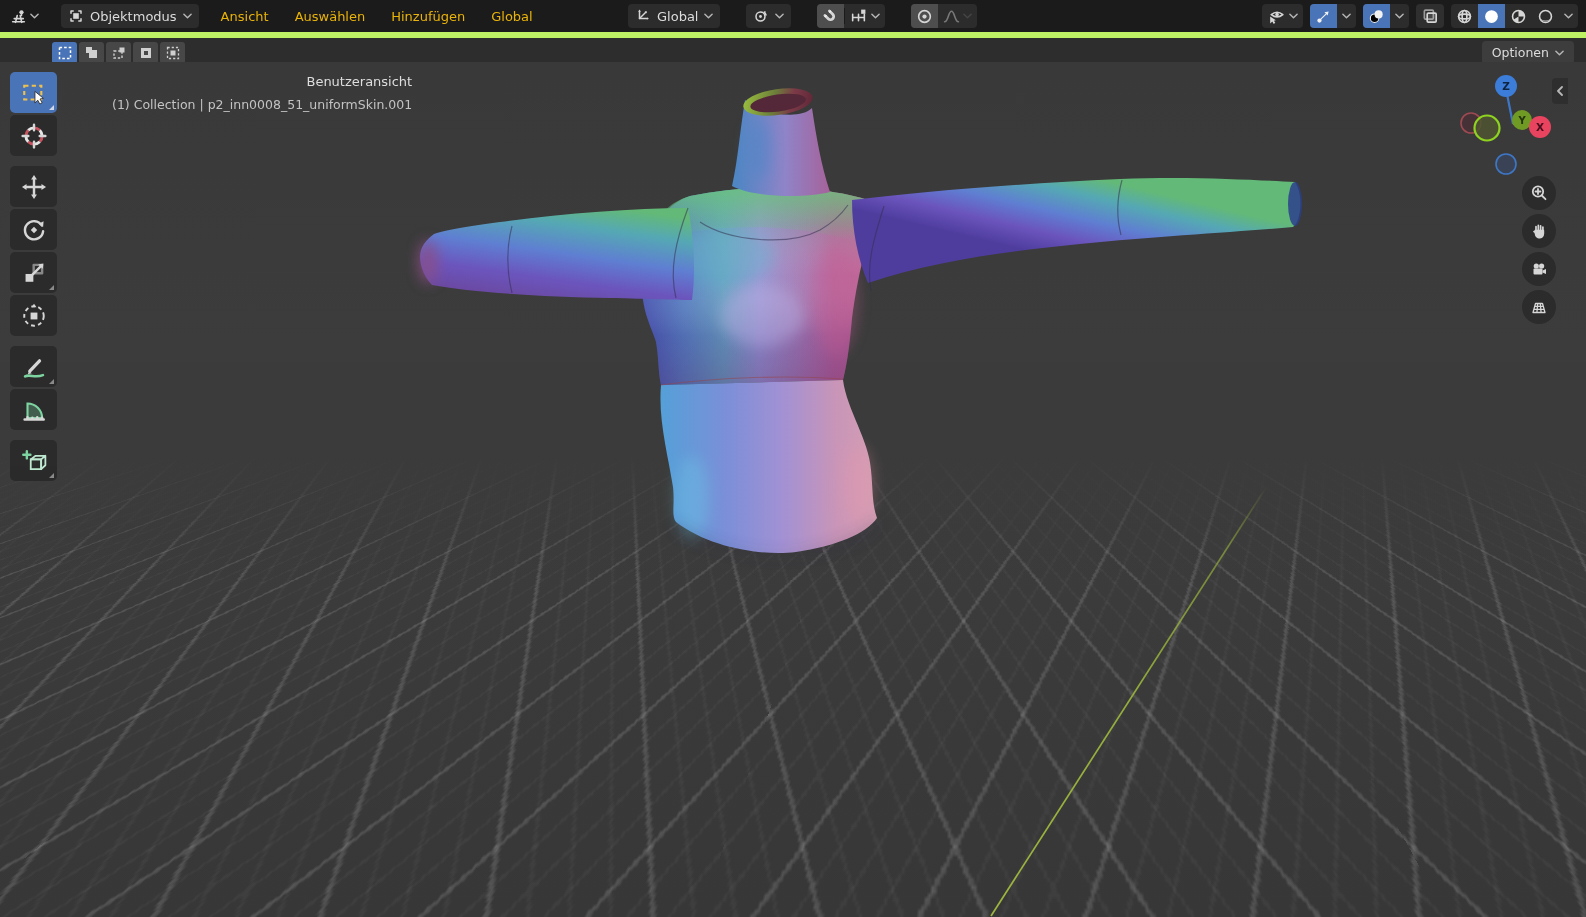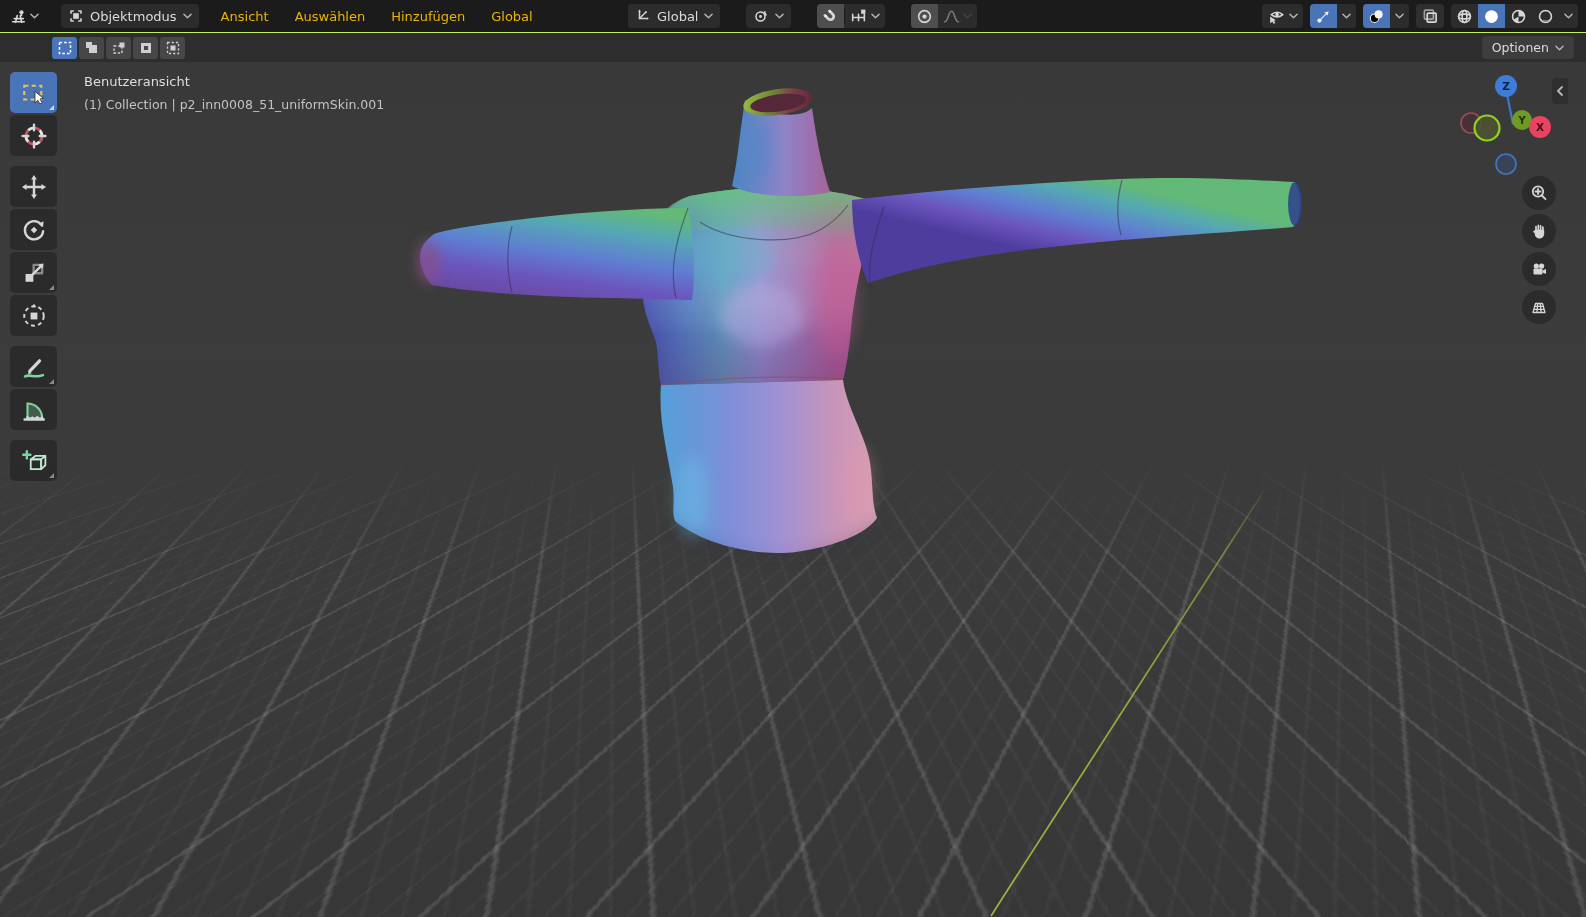--- a/index.html
+++ b/index.html
@@ -20,43 +20,43 @@
   .iconbtn{display:flex;align-items:center;gap:3px;height:24px;padding:0 4px;border-radius:4px;}
   .menuitem{color:#eab308;font-size:13px;padding:0 12px;height:32px;display:flex;align-items:center;}
   .chev{width:9px;height:6px;stroke:#b5b5b5;fill:none;stroke-width:1.6;stroke-linecap:round;stroke-linejoin:round;flex:0 0 auto;}
   .chev.dim{opacity:.4;}
   .ic{stroke:#d6d6d6;fill:none;stroke-width:1.5;stroke-linecap:round;stroke-linejoin:round;}
   .icf{fill:#d6d6d6;stroke:none;}
   .icw{stroke:#f2f2f2;}
   .divider{width:1px;height:16px;background:#1b1b1b;}
 
   
-  .toolrow{position:absolute;left:0;top:32px;width:100%;height:30px;background:#2d2d2d;border-top:1px solid #bef264;box-sizing:border-box;}
+  .toolrow{position:absolute;left:0;top:32px;width:100%;height:30px;background:#2d2d2d;border-top:6px solid #bef264;box-sizing:border-box;}
   .selmodes{position:absolute;left:52px;top:4px;display:flex;gap:2px;}
   .selmode{width:25px;height:22px;border-radius:3px;background:#474747;display:flex;align-items:center;justify-content:center;}
   .selmode.active{background:#4a74b8;}
   .optbtn{position:absolute;right:12px;top:3px;height:23px;display:flex;align-items:center;gap:6px;background:#3d3d3d;border-radius:4px;padding:0 10px;color:#dcdcdc;font-size:12.5px;}
 
   
   .vp{position:absolute;left:0;top:62px;width:1586px;height:855px;overflow:hidden;
-      background:linear-gradient(#393939,#3d3d3d 45%,#373737);}
+      background:linear-gradient(#393939,#3d3d3d 45%,#373737);text-align:right;}
   .grid-wrap{position:absolute;inset:0;overflow:hidden;perspective:520px;perspective-origin:62% 34%;}
   .grid-plane{position:absolute;top:300px;left:-1400px;width:4386px;height:560px;transform-origin:50% 0;
       transform:rotateX(62deg);
       background-image:
         repeating-linear-gradient(58deg,  rgba(215,215,215,0.13) 0 1.6px, transparent 1.6px 48px),
         repeating-linear-gradient(122deg, rgba(215,215,215,0.13) 0 1.6px, transparent 1.6px 48px),
         repeating-linear-gradient(58deg,  rgba(200,200,200,0.05) 0 1px,  transparent 1px 12px),
         repeating-linear-gradient(122deg, rgba(200,200,200,0.05) 0 1px,  transparent 1px 12px);}
   .horizon-fade{position:absolute;left:0;right:0;top:300px;height:215px;
       background:linear-gradient(to bottom,#3b3b3b 0%,#3b3b3b 44%,rgba(59,59,59,0) 100%);}
   .scene{position:absolute;inset:0;width:100%;height:100%;}
 
   .vp-text{position:absolute;left:84px;top:8px;color:#dedede;font-size:13px;line-height:23px;}
-  .vp-text .sub{color:#c3c3c3;font-size:12.5px;}
+  .vp-text .sub{color:#c3c3c3;font-size:12.5px;margin-left:28px;}
 
   
   .left-tools{position:absolute;left:10px;top:10px;display:flex;flex-direction:column;gap:2px;}
   .tgap{height:6px;}
   .tool{position:relative;width:47px;height:41px;border-radius:5px;background:rgba(42,42,42,0.95);
         display:flex;align-items:center;justify-content:center;}
   .tool.active{background:#4a74b8;}
   .tool.has-sub::after{content:"";position:absolute;right:3px;bottom:3px;border-left:5px solid transparent;border-bottom:5px solid #8a8a8a;}
   .tool.active.has-sub::after{border-bottom-color:#cfd9ea;}
 

